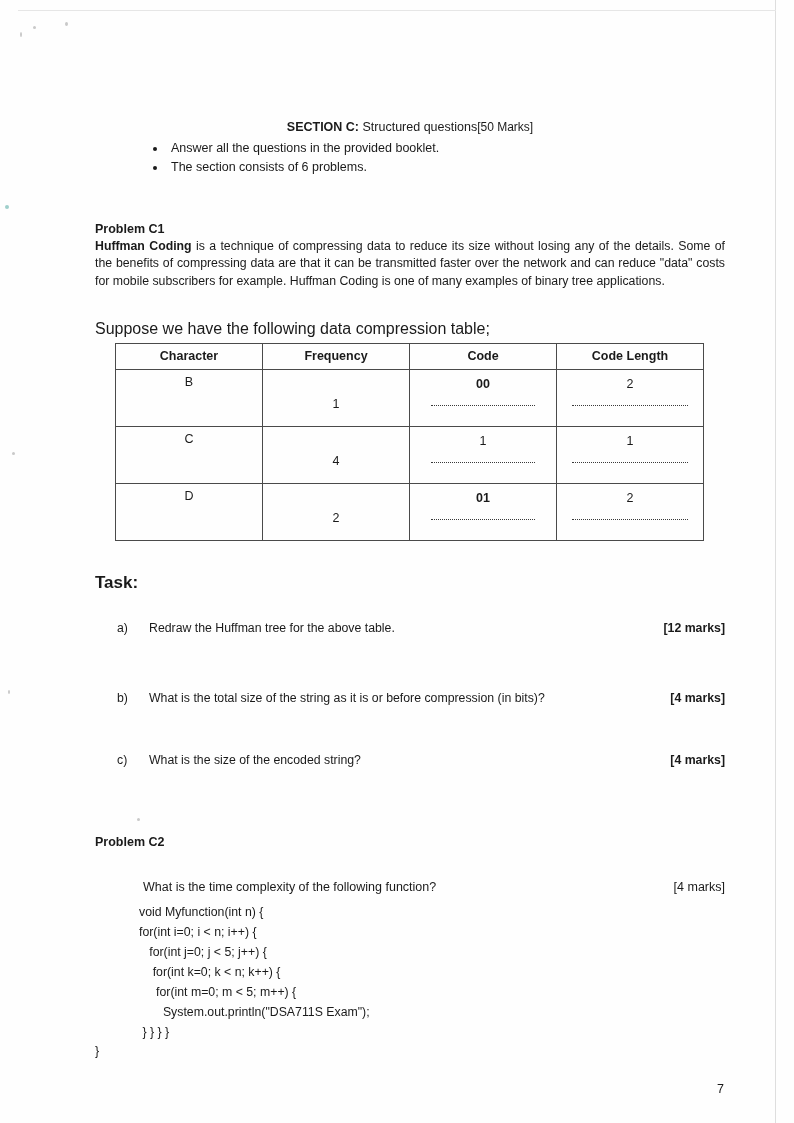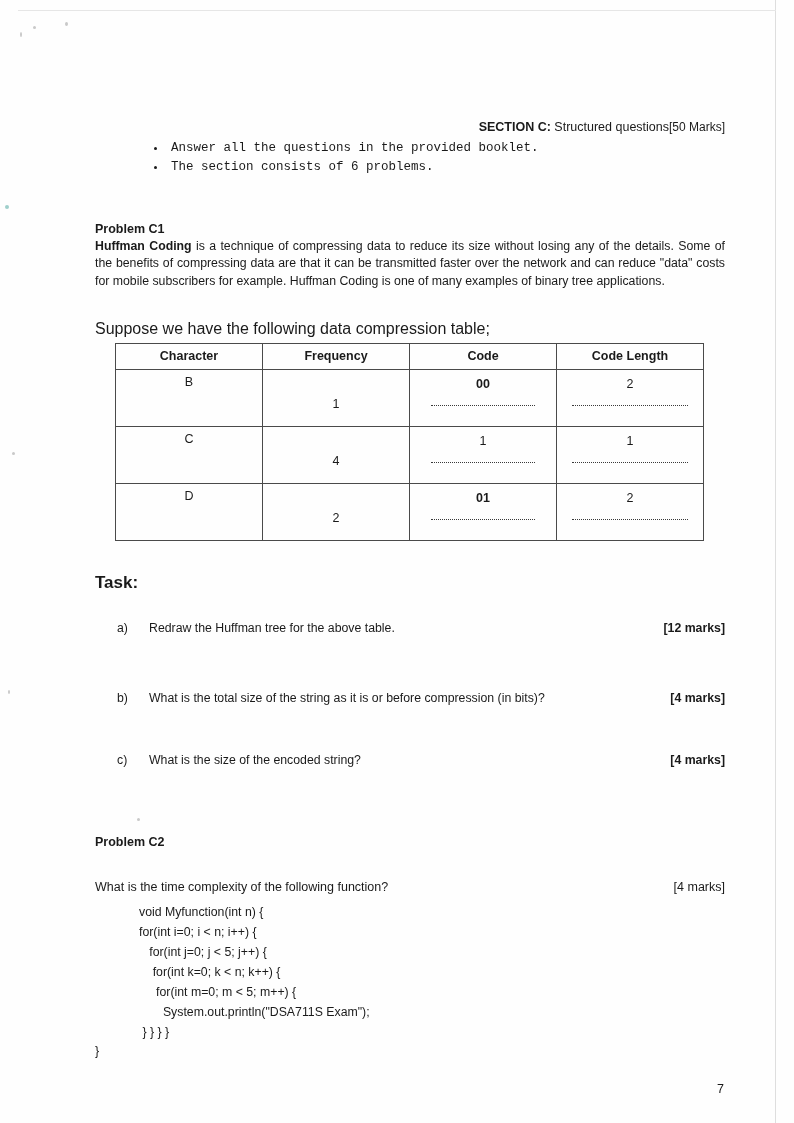--- a/index.html
+++ b/index.html
@@ -50,34 +50,33 @@
   .content {
     position: absolute;
     left: 95px;
     top: 120px;
     width: 630px;
   }
 
   
   .section-head {
     display: flex;
-    justify-content: flex-end;
+    justify-content: center;
     align-items: baseline;
     font-size: 12.5px;
   }
   .section-head .lhs { font-weight: normal; }
   .section-head .lhs b { font-weight: bold; }
   .section-head .marks { font-weight: normal; font-size: 12px; white-space: nowrap; }
 
   ul.bullets {
     margin: 5px 0 8px 0;
     padding-left: 72px;
     font-size: 12.5px;
     line-height: 1.55;
-    font-family: Liberation Mono, monospace;
   }
   ul.bullets li { padding-left: 4px; }
 
   
   .problem-title {
     font-weight: bold;
     font-size: 12.5px;
     margin-top: 44px;
   }
   .para {
@@ -180,20 +179,21 @@
     font-weight: bold;
     font-size: 12.5px;
     margin-top: 68px;
   }
   .q-row {
     display: flex;
     justify-content: space-between;
     align-items: flex-start;
     font-size: 12.5px;
     margin-top: 31px;
+    margin-left: 48px;
   }
   .q-row .mk { white-space: nowrap; }
 
   .code {
     margin-top: 9px;
     margin-left: 44px;
     font-size: 12.3px;
     line-height: 1.62;
   }
   .code .ln { white-space: pre; }

